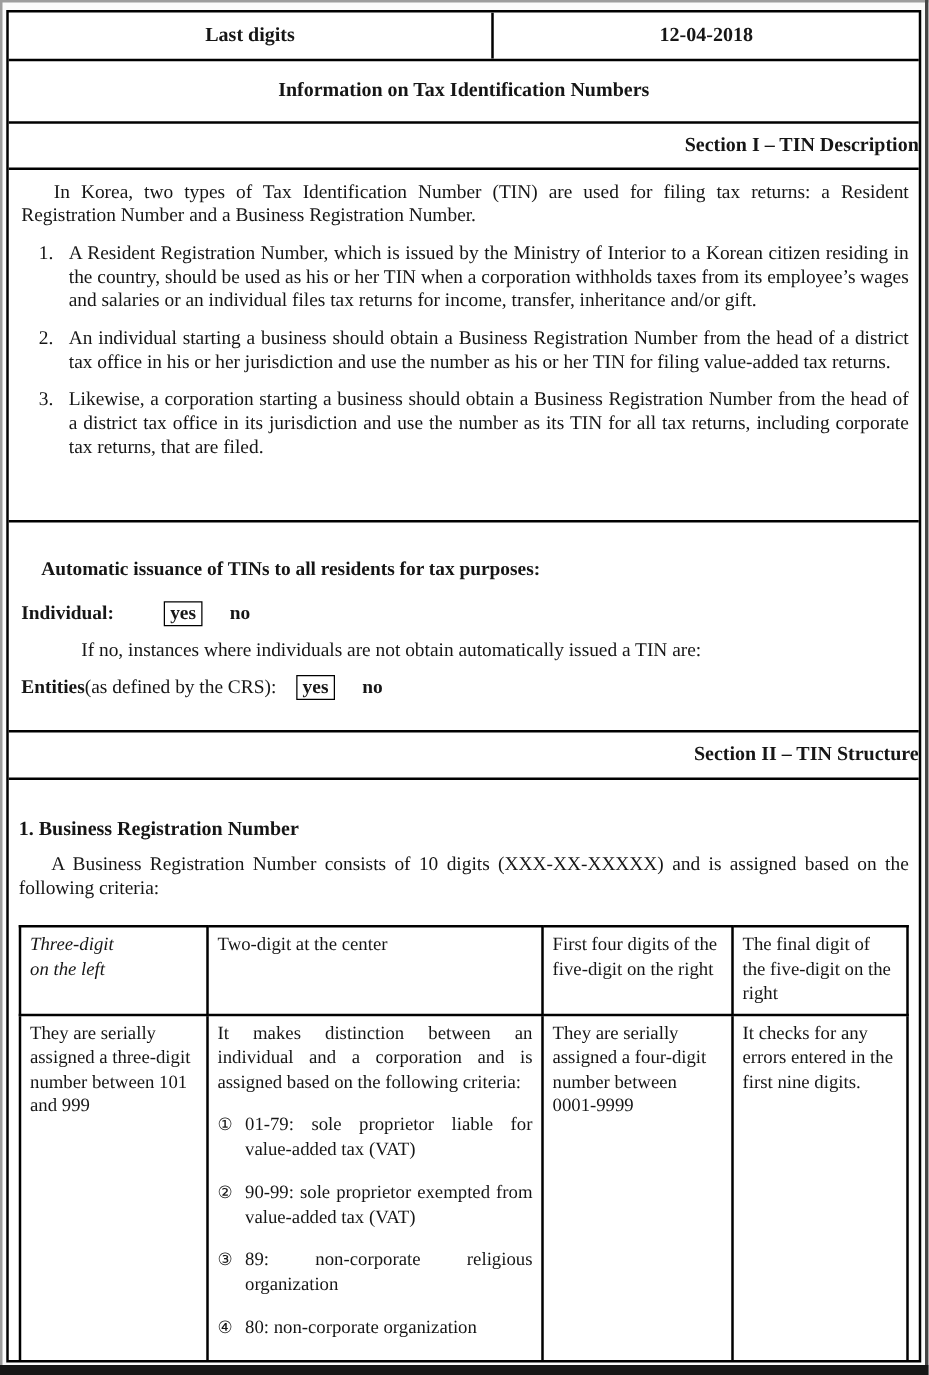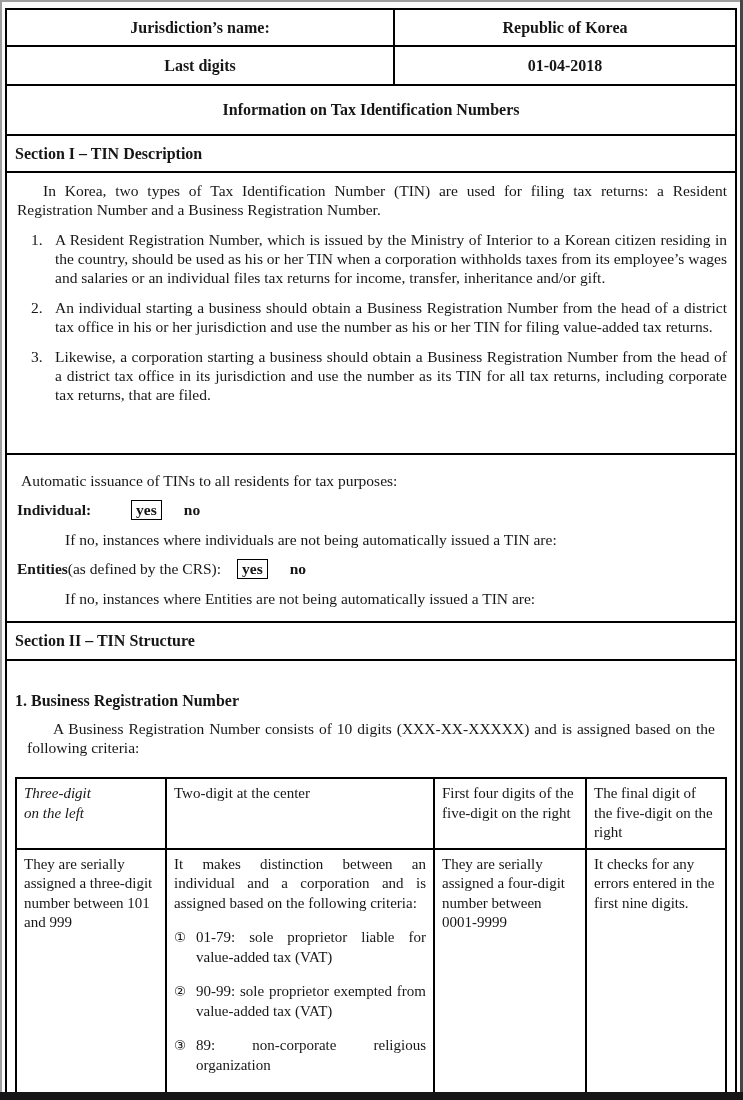--- a/index.html
+++ b/index.html
@@ -20,80 +20,72 @@
   .row:last-child { border-bottom: none; }
 
   
   .hrow { display: flex; align-items: stretch; font-weight: bold; font-size: 16px; }
   .hrow .c1 { width: 388px; border-right: 2px solid #000; display: flex; align-items: center; justify-content: center; }
   .hrow .c2 { flex: 1; display: flex; align-items: center; justify-content: center; }
   .r1 { height: 37px; }
   .r2 { height: 39px; }
 
   .titlerow { height: 50px; display: flex; align-items: center; justify-content: center; font-weight: bold; font-size: 16px; }
-  .secrow  { display: flex; align-items: center; font-weight: bold; font-size: 16px; padding-left: 8px; }
+  .secrow  { display: flex; align-items: center; font-weight: bold; font-size: 16px; padding-left: 8px; justify-content: flex-end; }
   .r4 { height: 37px; }
   .r7 { height: 38px; }
 
   
   .bodyrow { height: 282px; padding: 8px 8px 0 10px; font-size: 15.5px; line-height: 19px; }
   .intro   { margin: 0; text-indent: 26px; text-align: justify; }
   .numitem { margin: 11px 0 0; padding-left: 38px; text-indent: -24px; text-align: justify; }
   .numitem .num { display: inline-block; width: 24px; text-indent: 0; }
 
   
   .autorow { height: 168px; padding: 12px 8px 0 10px; font-size: 15.5px; line-height: 19px; }
-  .auto-heading { margin: 4px; font-weight: normal; }
+  .auto-heading { margin: 16px; font-weight: bold; }
   .optline { margin: 10px 0 0; font-weight: bold; }
   .yesbox  { display: inline-block; border: 1.5px solid #000; padding: 0 4px; line-height: 18px; }
   .box-ind { margin-left: 40px; }
   .box-ent { margin-left: 16px; }
   .no-opt  { margin-left: 22px; }
   .plain   { font-weight: normal; }
   .ifno    { margin: 10px 0 0; padding-left: 48px; font-weight: normal; }
 
   
   .structrow { height: 464px; padding: 30px 8px 0 8px; font-size: 15.5px; line-height: 19px; }
   .sub-heading { margin: 0; font-weight: bold; font-size: 16px; }
-  .intro2 { margin: 9px 12px 0; text-indent: 26px; text-align: justify; }
+  .intro2 { margin: 9px 0 0; text-indent: 26px; text-align: justify; }
 
   table.tin { border-collapse: collapse; table-layout: fixed; width: 100%; margin-top: 20px; font-size: 15px; }
   table.tin th, table.tin td {
     border: 2px solid #000; vertical-align: top; padding: 5px 7px;
     font-weight: normal; text-align: left; line-height: 19.5px;
   }
   table.tin thead th { height: 60px; }
   table.tin tbody td { height: 430px; }
   .just { text-align: justify; }
   .pre  { white-space: pre-line; font-style: italic; }
   .cell-intro { margin: 0; text-align: justify; }
   .citem { margin: 15px 0 0; padding-left: 22px; text-indent: -22px; text-align: justify; }
   .cmark { display: inline-block; width: 22px; text-indent: 0; font-family: "DejaVu Sans", sans-serif; font-size: 13.5px; }
 </style>
 </head>
 <body>
 
 <div class="page">
   <div class="doc">
 
-    <div class="row hrow r1">
-      <div class="c1">
-        <span>Jurisdiction’s name:</span>
-      </div>
-      <div class="c2">
-        <span>Republic of Korea</span>
-      </div>
-    </div>
 
     <div class="row hrow r2">
       <div class="c1">
         <span>Last digits</span>
       </div>
       <div class="c2">
-        <span>01-04-2018</span>
+        <span>12-04-2018</span>
       </div>
     </div>
 
     <div class="row titlerow">
       <span>Information on Tax Identification Numbers</span>
     </div>
 
     <div class="row secrow r4">
       <span>Section I – TIN Description</span>
     </div>
@@ -103,25 +95,24 @@
       <p class="numitem"><span class="num">1.</span><span>A Resident Registration Number, which is issued by the Ministry of Interior to a Korean citizen residing in the country, should be used as his or her TIN when a corporation withholds taxes from its employee’s wages and salaries or an individual files tax returns for income, transfer, inheritance and/or gift.</span></p>
       <p class="numitem"><span class="num">2.</span><span>An individual starting a business should obtain a Business Registration Number from the head of a district tax office in his or her jurisdiction and use the number as his or her TIN for filing value-added tax returns.</span></p>
       <p class="numitem"><span class="num">3.</span><span>Likewise, a corporation starting a business should obtain a Business Registration Number from the head of a district tax office in its jurisdiction and use the number as its TIN for all tax returns, including corporate tax returns, that are filed.</span></p>
     </div>
 
     <div class="row autorow">
       <p class="auto-heading">Automatic issuance of TINs to all residents for tax purposes:</p>
       <p class="optline">
         <span>Individual:</span><span class="yesbox box-ind">yes</span><span class="no-opt">no</span>
       </p>
-      <p class="ifno">If no, instances where individuals are not being automatically issued a TIN are:</p>
+      <p class="ifno">If no, instances where individuals are not obtain automatically issued a TIN are:</p>
       <p class="optline">
         <span>Entities</span><span class="plain">(as defined by the CRS):</span><span class="yesbox box-ent">yes</span><span class="no-opt">no</span>
       </p>
-      <p class="ifno">If no, instances where Entities are not being automatically issued a TIN are:</p>
     </div>
 
     <div class="row secrow r7">
       <span>Section II – TIN Structure</span>
     </div>
 
     <div class="row structrow">
       <p class="sub-heading">1. Business Registration Number</p>
       <p class="intro2">A Business Registration Number consists of 10 digits (XXX-XX-XXXXX) and is assigned based on the following criteria:</p>
 

